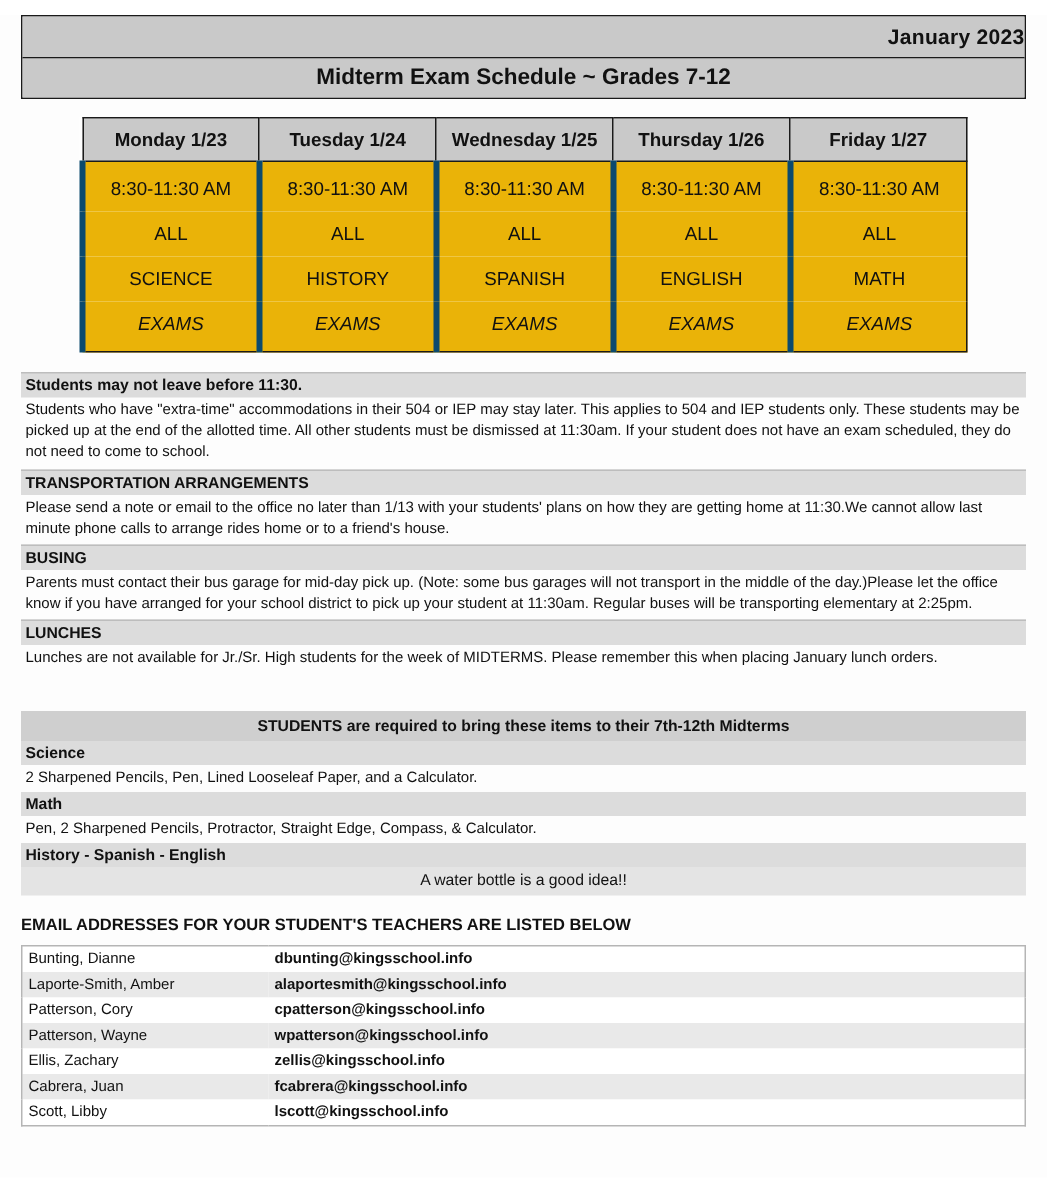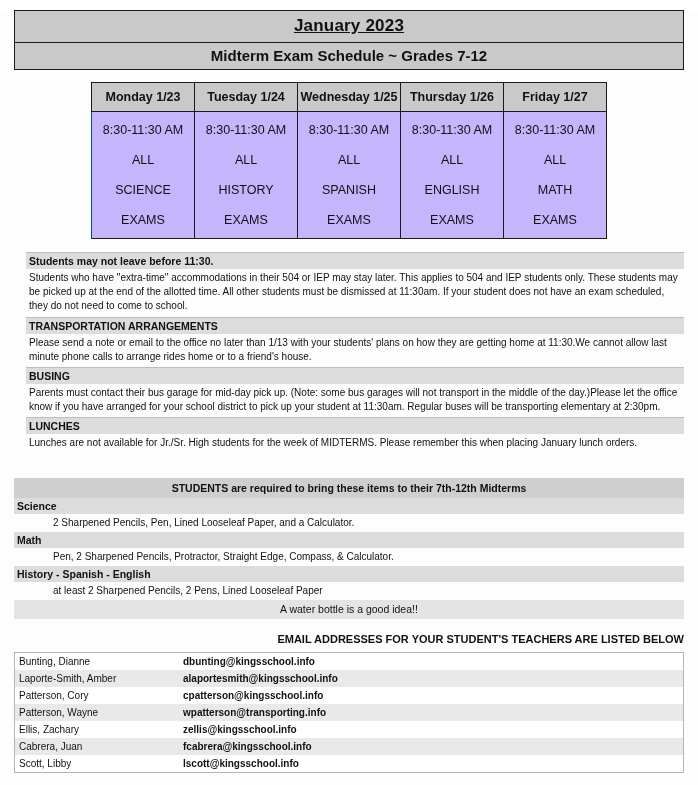--- a/index.html
+++ b/index.html
@@ -24,73 +24,72 @@
     background: #fdfdfd;
   }
 
   
   .banner {
     margin: 10px 14px 0 14px;
     border: 1.5px solid #1a1a1a;
     background: #c9c9c9;
   }
   .banner-title {
-    text-align: center;
-    font-size: 17px;
+    text-align: right;
+    font-size: 14px;
     font-weight: bold;
     letter-spacing: 0.2px;
     padding: 5px 0 6px 0;
     border-bottom: 1.5px solid #1a1a1a;
     background: #c9c9c9;
-    text-decoration: underline;
   }
   .banner-sub {
     text-align: center;
     font-size: 15px;
     font-weight: bold;
     padding: 4px 0 5px 0;
     background: #c9c9c9;
   }
 
   
   .sched-wrap {
     margin: 12px 0 0 0;
     display: flex;
     justify-content: center;
   }
   table.schedule {
     border-collapse: collapse;
-    width: 516px;
+    width: 592px;
     table-layout: fixed;
     background: #ffffff;
     border: 1.5px solid #1a1a1a;
   }
   table.schedule th {
     background: #c9c9c9;
     border: 1px solid #1a1a1a;
     font-size: 12.5px;
     font-weight: bold;
     text-align: center;
     padding: 7px 2px 7px 2px;
   }
   table.schedule td {
-    border-left: 1px solid #0c4a6e;
+    border-left: 4px solid #0c4a6e;
     border-right: 1px solid #1a1a1a;
     text-align: center;
     font-size: 12.5px;
     padding: 8px 2px 8px 2px;
-    background: #c4b5fd;
+    background: #eab308;
     font-weight: normal;
   }
   table.schedule tr.r-time td { padding-top: 11px; }
-  table.schedule tr.r-exams td { padding-bottom: 11px; }
+  table.schedule tr.r-exams td { padding-bottom: 11px; font-style: italic; }
 
   
   .notices {
-    margin: 13px 14px 0 26px;
+    margin: 13px 14px 0 14px;
   }
   .nhead {
     background: #dcdcdc;
     font-size: 10.5px;
     font-weight: bold;
     padding: 2px 3px 2px 3px;
     border-top: 1px solid #bdbdbd;
   }
   .nbody {
     font-size: 10px;
@@ -113,33 +112,32 @@
   }
   .sup-head {
     background: #dcdcdc;
     font-size: 10.5px;
     font-weight: bold;
     padding: 2px 3px 2px 3px;
   }
   .sup-body {
     font-size: 10px;
     padding: 3px 3px 4px 3px;
-    margin-left: 36px;
   }
   .sup-note {
     text-align: center;
     font-size: 10.5px;
     font-weight: normal;
     background: #e4e4e4;
     padding: 3px 0 4px 0;
   }
 
   
   .email-title {
-    text-align: right;
+    text-align: left;
     font-size: 11px;
     font-weight: bold;
     margin: 14px 14px 7px 14px;
   }
   table.emails {
     margin: 0 14px 0 14px;
     width: calc(100% - 28px);
     border-collapse: collapse;
     table-layout: fixed;
     border: 1px solid #b5b5b5;
@@ -219,21 +217,21 @@
       <div class="nbody">Students who have "extra-time" accommodations in their 504 or IEP may stay later. This applies to 504 and IEP students only. These students may be picked up at the end of the allotted time. All other students must be dismissed at 11:30am. If your student does not have an exam scheduled, they do not need to come to school.</div>
     </div>
 
     <div>
       <div class="nhead">TRANSPORTATION ARRANGEMENTS</div>
       <div class="nbody">Please send a note or email to the office no later than 1/13 with your students' plans on how they are getting home at 11:30.We cannot allow last minute phone calls to arrange rides home or to a friend's house.</div>
     </div>
 
     <div>
       <div class="nhead">BUSING</div>
-      <div class="nbody">Parents must contact their bus garage for mid-day pick up.  (Note: some bus garages will not transport in the middle of the day.)Please let the office know if you have arranged for your school district to pick up your student at 11:30am. Regular buses will be transporting elementary at 2:30pm.</div>
+      <div class="nbody">Parents must contact their bus garage for mid-day pick up.  (Note: some bus garages will not transport in the middle of the day.)Please let the office know if you have arranged for your school district to pick up your student at 11:30am. Regular buses will be transporting elementary at 2:25pm.</div>
     </div>
 
     <div>
       <div class="nhead">LUNCHES</div>
       <div class="nbody">Lunches are not available for Jr./Sr. High students for the week of MIDTERMS. Please remember this when placing January lunch orders.</div>
     </div>
 
   </div>
 
   <div class="supplies">
@@ -244,21 +242,20 @@
       <div class="sup-body">2 Sharpened Pencils, Pen, Lined Looseleaf Paper, and a Calculator.</div>
     </div>
 
     <div>
       <div class="sup-head">Math</div>
       <div class="sup-body">Pen, 2 Sharpened Pencils, Protractor, Straight Edge, Compass, &amp; Calculator.</div>
     </div>
 
     <div>
       <div class="sup-head">History - Spanish - English</div>
-      <div class="sup-body">at least 2 Sharpened Pencils, 2 Pens, Lined Looseleaf Paper</div>
     </div>
 
     <div class="sup-note">A water bottle is a good idea!!</div>
   </div>
 
   <div class="email-title">EMAIL ADDRESSES FOR YOUR STUDENT'S TEACHERS ARE LISTED BELOW</div>
 
   <table class="emails">
     <tbody>
       <tr>
@@ -268,21 +265,21 @@
       <tr>
         <td class="col-name">Laporte-Smith, Amber</td>
         <td class="col-mail">alaportesmith@kingsschool.info</td>
       </tr>
       <tr>
         <td class="col-name">Patterson, Cory</td>
         <td class="col-mail">cpatterson@kingsschool.info</td>
       </tr>
       <tr>
         <td class="col-name">Patterson, Wayne</td>
-        <td class="col-mail">wpatterson@transporting.info</td>
+        <td class="col-mail">wpatterson@kingsschool.info</td>
       </tr>
       <tr>
         <td class="col-name">Ellis, Zachary</td>
         <td class="col-mail">zellis@kingsschool.info</td>
       </tr>
       <tr>
         <td class="col-name">Cabrera, Juan</td>
         <td class="col-mail">fcabrera@kingsschool.info</td>
       </tr>
       <tr>

